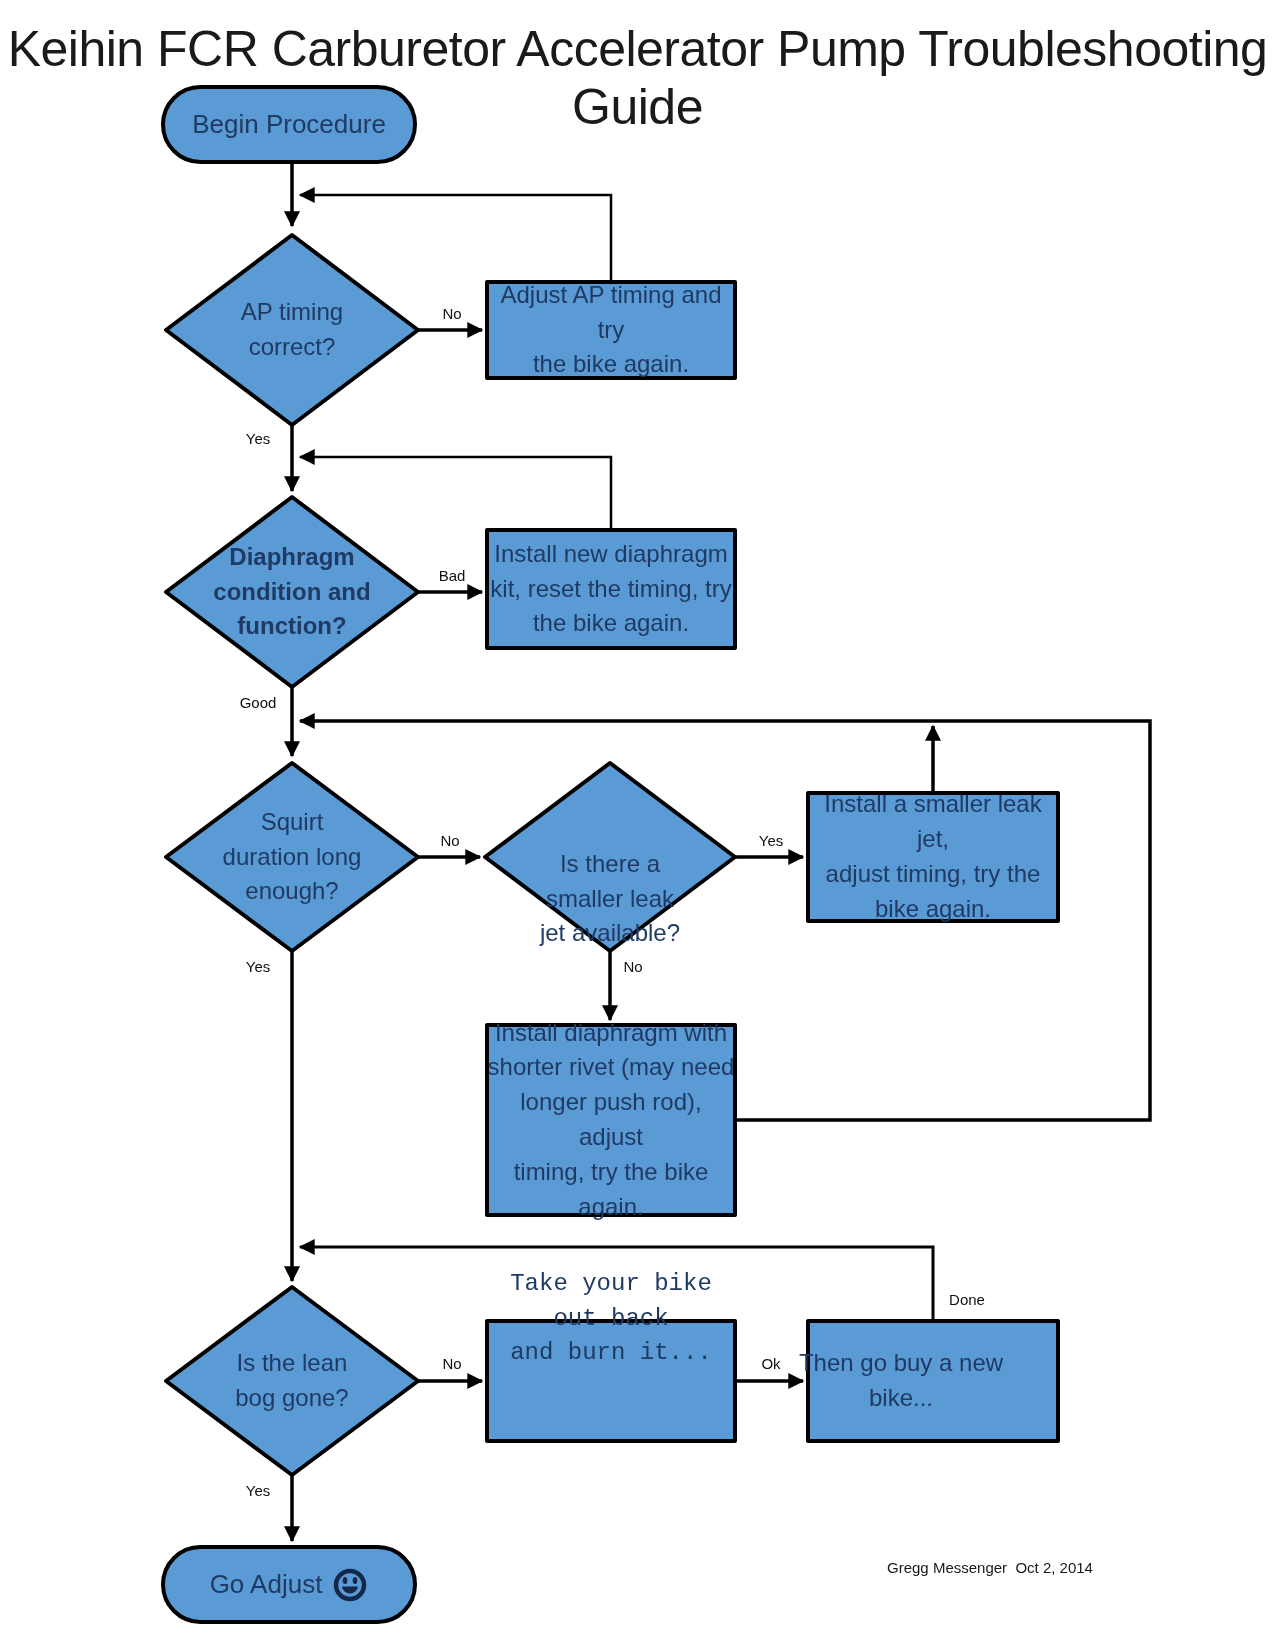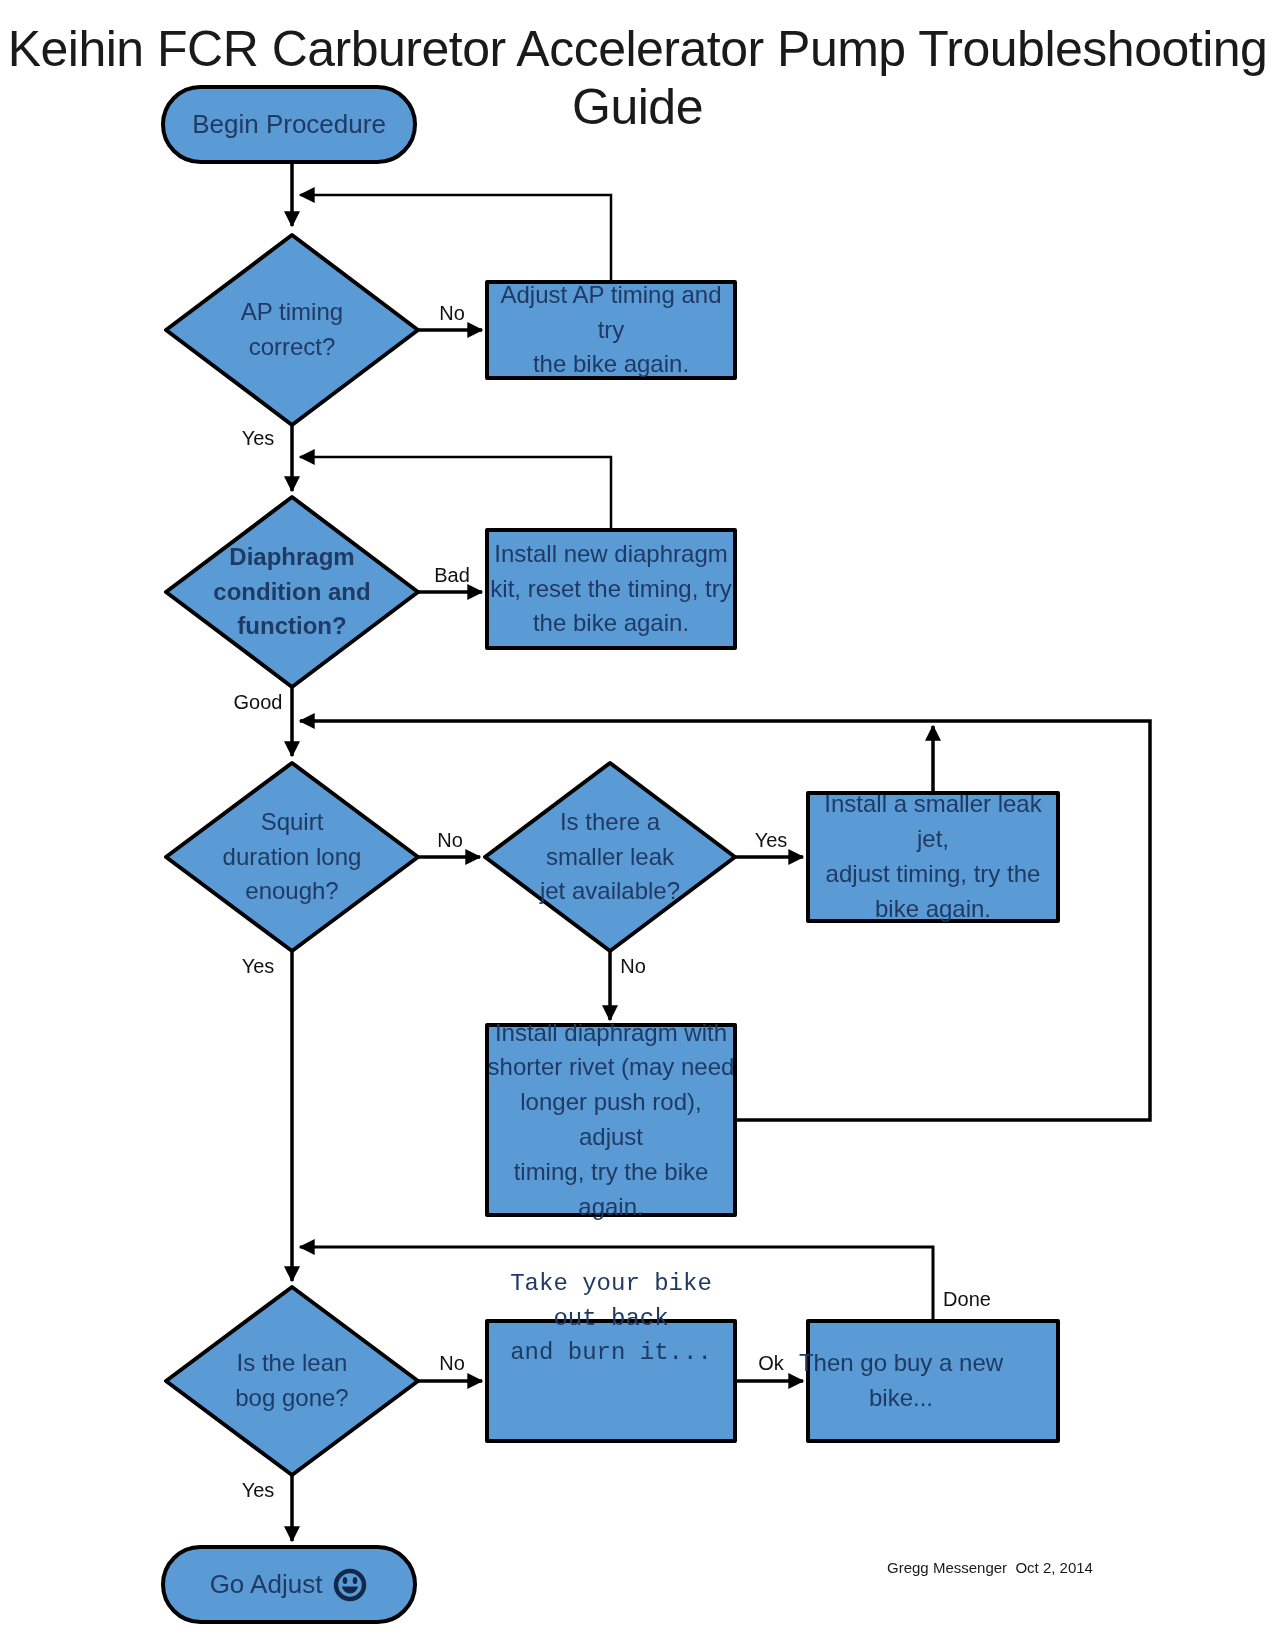--- a/index.html
+++ b/index.html
@@ -25,21 +25,21 @@
     display: flex; align-items: center; justify-content: center;
     text-align: center;
     white-space: pre-line;
     font-size: 24px; line-height: 1.45;
     color: #1f3a63;
   }
   .terminator-label { font-size: 26px; gap: 10px; white-space: nowrap; }
   .edge-label {
     position: absolute;
     transform: translate(-50%, -50%);
-    font-size: 20px; color: #111111;
+    font-size: 15px; color: #111111;
     white-space: nowrap;
   }
   .credit {
     position: absolute;
     transform: translate(-50%, -50%);
     font-size: 15px; color: #1a1a1a;
     white-space: pre;
   }
   .smiley { display: inline-block; flex: 0 0 auto; }
 </style>
@@ -105,21 +105,21 @@
 function?</div>
 
 <div class="node-label" style="left:487px; top:530px; width:248px; height:118px;">Install new diaphragm
 kit, reset the timing, try
 the bike again.</div>
 
 <div class="node-label" style="left:166px; top:763px; width:252px; height:188px;">Squirt
 duration long
 enough?</div>
 
-<div class="node-label" style="left:485px; top:763px; width:250px; height:188px;">Is there a
+<div class="node-label" style="left:485px; top:805px; width:250px; height:188px;">Is there a
 smaller leak
 jet available?</div>
 
 <div class="node-label" style="left:808px; top:793px; width:250px; height:128px;">Install a smaller leak jet,
 adjust timing, try the
 bike again.</div>
 
 <div class="node-label" style="left:487px; top:1025px; width:248px; height:190px;">Install diaphragm with
 shorter rivet (may need
 longer push rod), adjust

